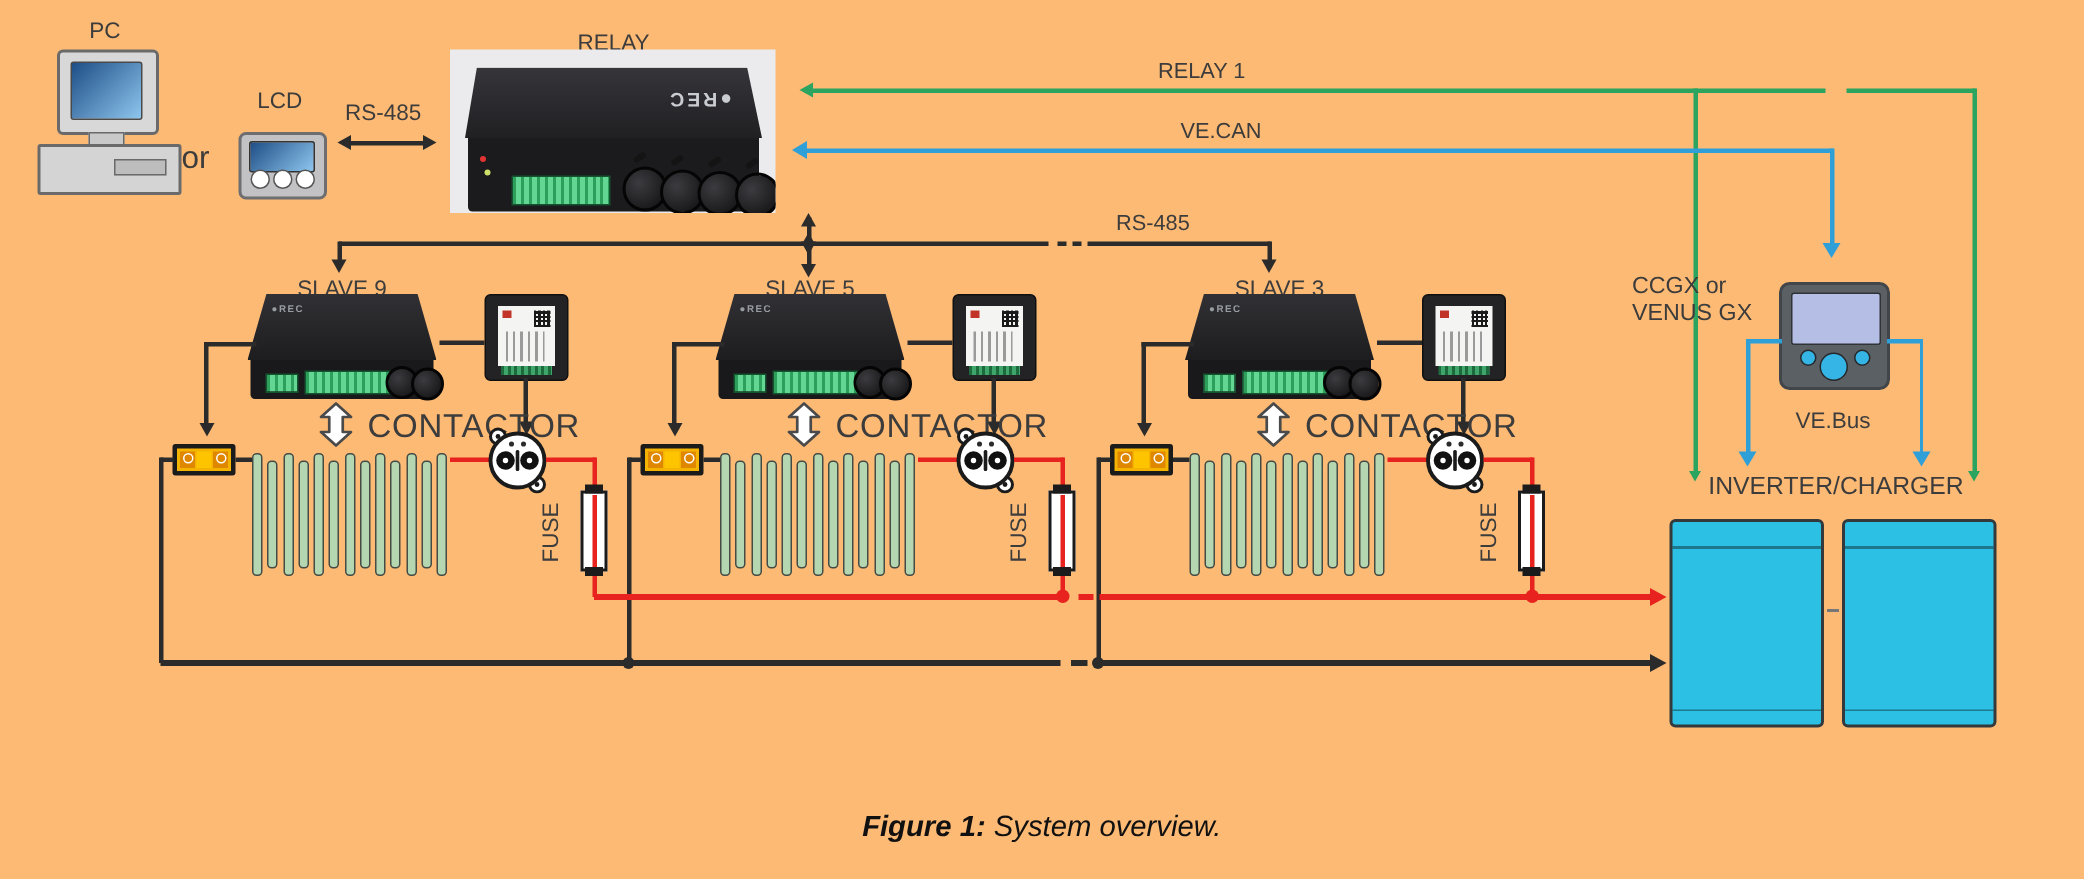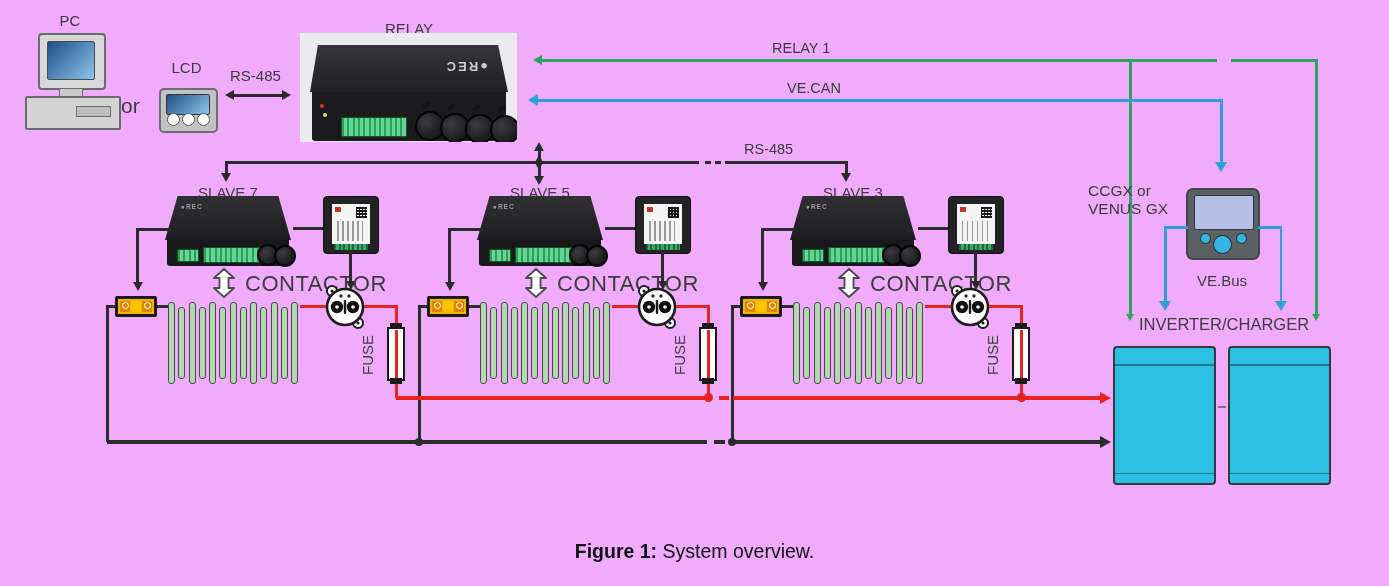--- a/index.html
+++ b/index.html
@@ -1,16 +1,16 @@
 <!DOCTYPE html>
 <html style="--relay_green: #2aa45f; --can_blue: #2f9fd7; --wire_red: #e8231f; --wire_black: #2b2b2b; --battery_cyan: #2bc0e4; --cell_green: #b4d7b1; --shunt_yellow: #f5b301;"><head>
 <meta charset="utf-8">
 <style>
   html,body{margin:0;padding:0;background:#fff;}
-  #canvas{position:relative;width:1389px;height:586px;background:#f0abfc;overflow:hidden;
+  #canvas{position:relative;width:1389px;height:586px;background:#fdba74;overflow:hidden;
           font-family:"Liberation Sans",sans-serif;color:#3b3b3b;}
   .abs{position:absolute;}
   .t-label{position:absolute;font-size:15px;color:#3c3c3c;white-space:nowrap;text-align:center;}
   .t-center{text-align:center;}
 
   
   .hline,.vline{position:absolute;}
   .k{background:var(--wire_black,#2b2b2b);}
   .g{background:var(--relay_green,#2aa45f);}
   .b{background:var(--can_blue,#2f9fd7);}
@@ -122,21 +122,21 @@
   
   .ccgx{left:1186px;top:188px;width:74px;height:72px;background:#5b6065;border:2px solid #42464a;border-radius:7px;box-sizing:border-box;}
   .ccgx-screen{left:1194px;top:195px;width:58px;height:33px;background:#b5bfe6;border:1.5px solid #303338;border-radius:2px;}
   .ccgx-btn{position:absolute;border-radius:50%;background:#35b5e5;border:1.5px solid #26292c;}
 
   
   .bat{position:absolute;top:346px;width:103px;height:139px;background:var(--battery_cyan,#2bc0e4);border:2px solid #34393c;border-radius:4px;box-sizing:border-box;}
   .bat-l1{position:absolute;left:0;right:0;top:16px;height:1.5px;background:rgba(20,60,70,.55);}
   .bat-l2{position:absolute;left:0;right:0;bottom:9px;height:1.5px;background:rgba(20,60,70,.55);}
 
-  .caption{position:absolute;left:0;top:540px;width:1389px;text-align:center;font-size:19.5px;color:#111;}
+  .caption{position:absolute;left:0;top:540px;width:1389px;text-align:center;font-size:19.5px;color:#111;font-style:italic;}
   .caption b{font-weight:bold;}
 </style>
 </head>
 <body>
 
 <div id="canvas">
 
   <div class="t-label t-center" style="left:38px;top:12px;width:64px;">PC</div>
   <div class="abs pc-monitor"></div>
   <div class="abs pc-screen"></div>
@@ -202,21 +202,21 @@
   <div class="ah ah-down-k" style="left:841px;top:173px;"></div>
 
   <div class="vline k" style="left:538px;top:145px;width:2.5px;height:36px;"></div>
   <div class="ah ah-up-k" style="left:534px;top:142px;"></div>
   <div class="ah ah-up-k" style="left:534px;top:155px;"></div>
   <div class="ah ah-down-k" style="left:534px;top:161px;"></div>
   <div class="ah ah-down-k" style="left:534px;top:176px;"></div>
 
   <div id="slaves">
       <div class="slave slave-0">
-    <div class="t-label s-label">SLAVE 7</div>
+    <div class="t-label s-label">SLAVE 9</div>
 
     <div class="dev">
       <div class="dev-top">
         <span class="rec-mini">●REC</span>
       </div>
       <div class="dev-front">
         <div class="term s-term-sm"></div>
         <div class="term s-term-lg"></div>
         <div class="conn s-c1"></div>
         <div class="conn s-c2"></div>

